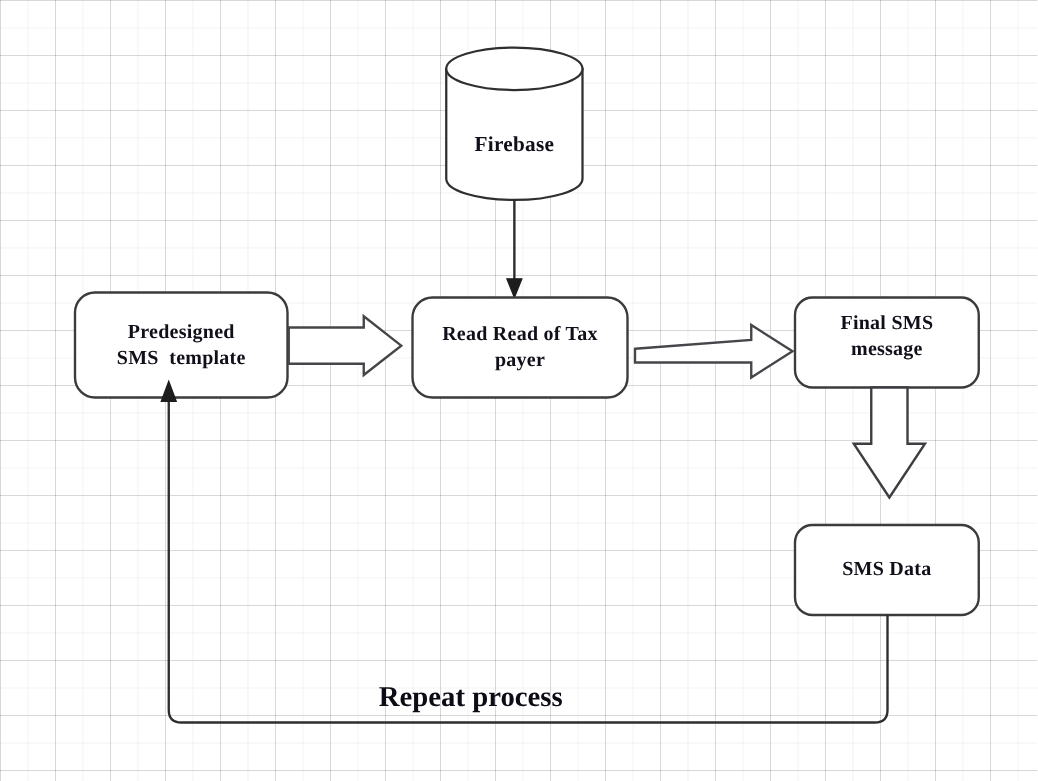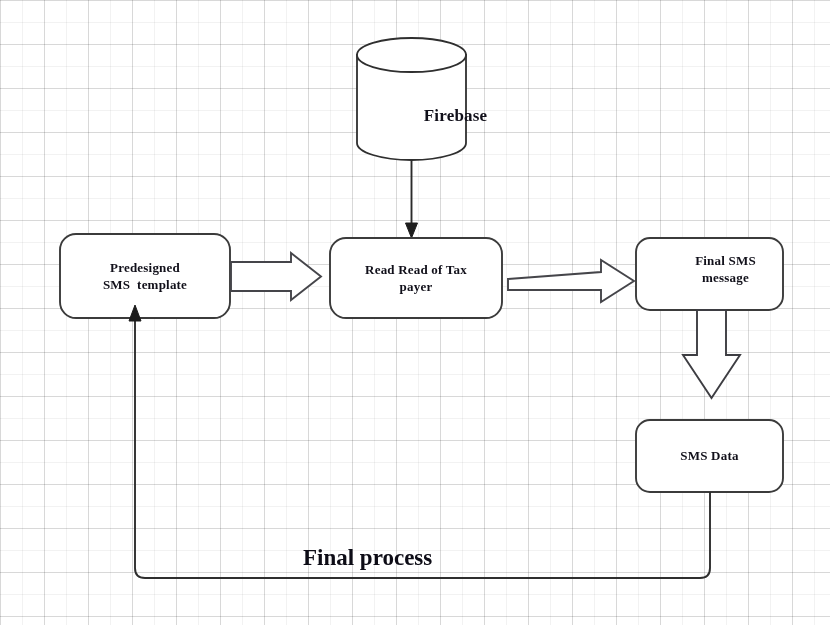--- a/index.html
+++ b/index.html
@@ -37,22 +37,22 @@
     justify-content: center;
     text-align: center;
     font-family: "Liberation Serif", "DejaVu Serif", serif;
     font-weight: bold;
     color: #11101a;
     line-height: 1.32;
     letter-spacing: 0.2px;
     pointer-events: none;
     white-space: pre;
   }
-  .box-label { font-size: 13px; }
-  .db-label  { font-size: 17px; padding-left: 44px; }
+  .box-label { font-size: 16px; }
+  .db-label  { font-size: 17px; }
   .edge-label {
     position: absolute;
     font-family: "Liberation Serif", "DejaVu Serif", serif;
     font-weight: bold;
     font-size: 23px;
     color: #0d0c16;
     white-space: pre;
   }
 </style>
 </head>
@@ -108,20 +108,20 @@
   </svg>
 
   <div class="node-label db-label" style="left:357px; top:72px; width:109px; height:88px;">Firebase</div>
 
   <div class="node-label box-label" style="left:60px; top:234px; width:170px; height:84px;">Predesigned
 SMS  template</div>
 
   <div class="node-label box-label" style="left:330px; top:238px; width:172px; height:80px;">Read Read of Tax
 payer</div>
 
-  <div class="node-label box-label" style="left:636px; top:238px; width:147px; height:62px;margin-left:16px;">Final SMS
+  <div class="node-label box-label" style="left:636px; top:238px; width:147px; height:62px;">Final SMS
 message</div>
 
   <div class="node-label box-label" style="left:636px; top:420px; width:147px; height:72px;">SMS Data</div>
 
-  <div class="edge-label" style="left:303px; top:545px;">Final process</div>
+  <div class="edge-label" style="left:303px; top:545px;">Repeat process</div>
 
 </div>
 
 </body></html>

